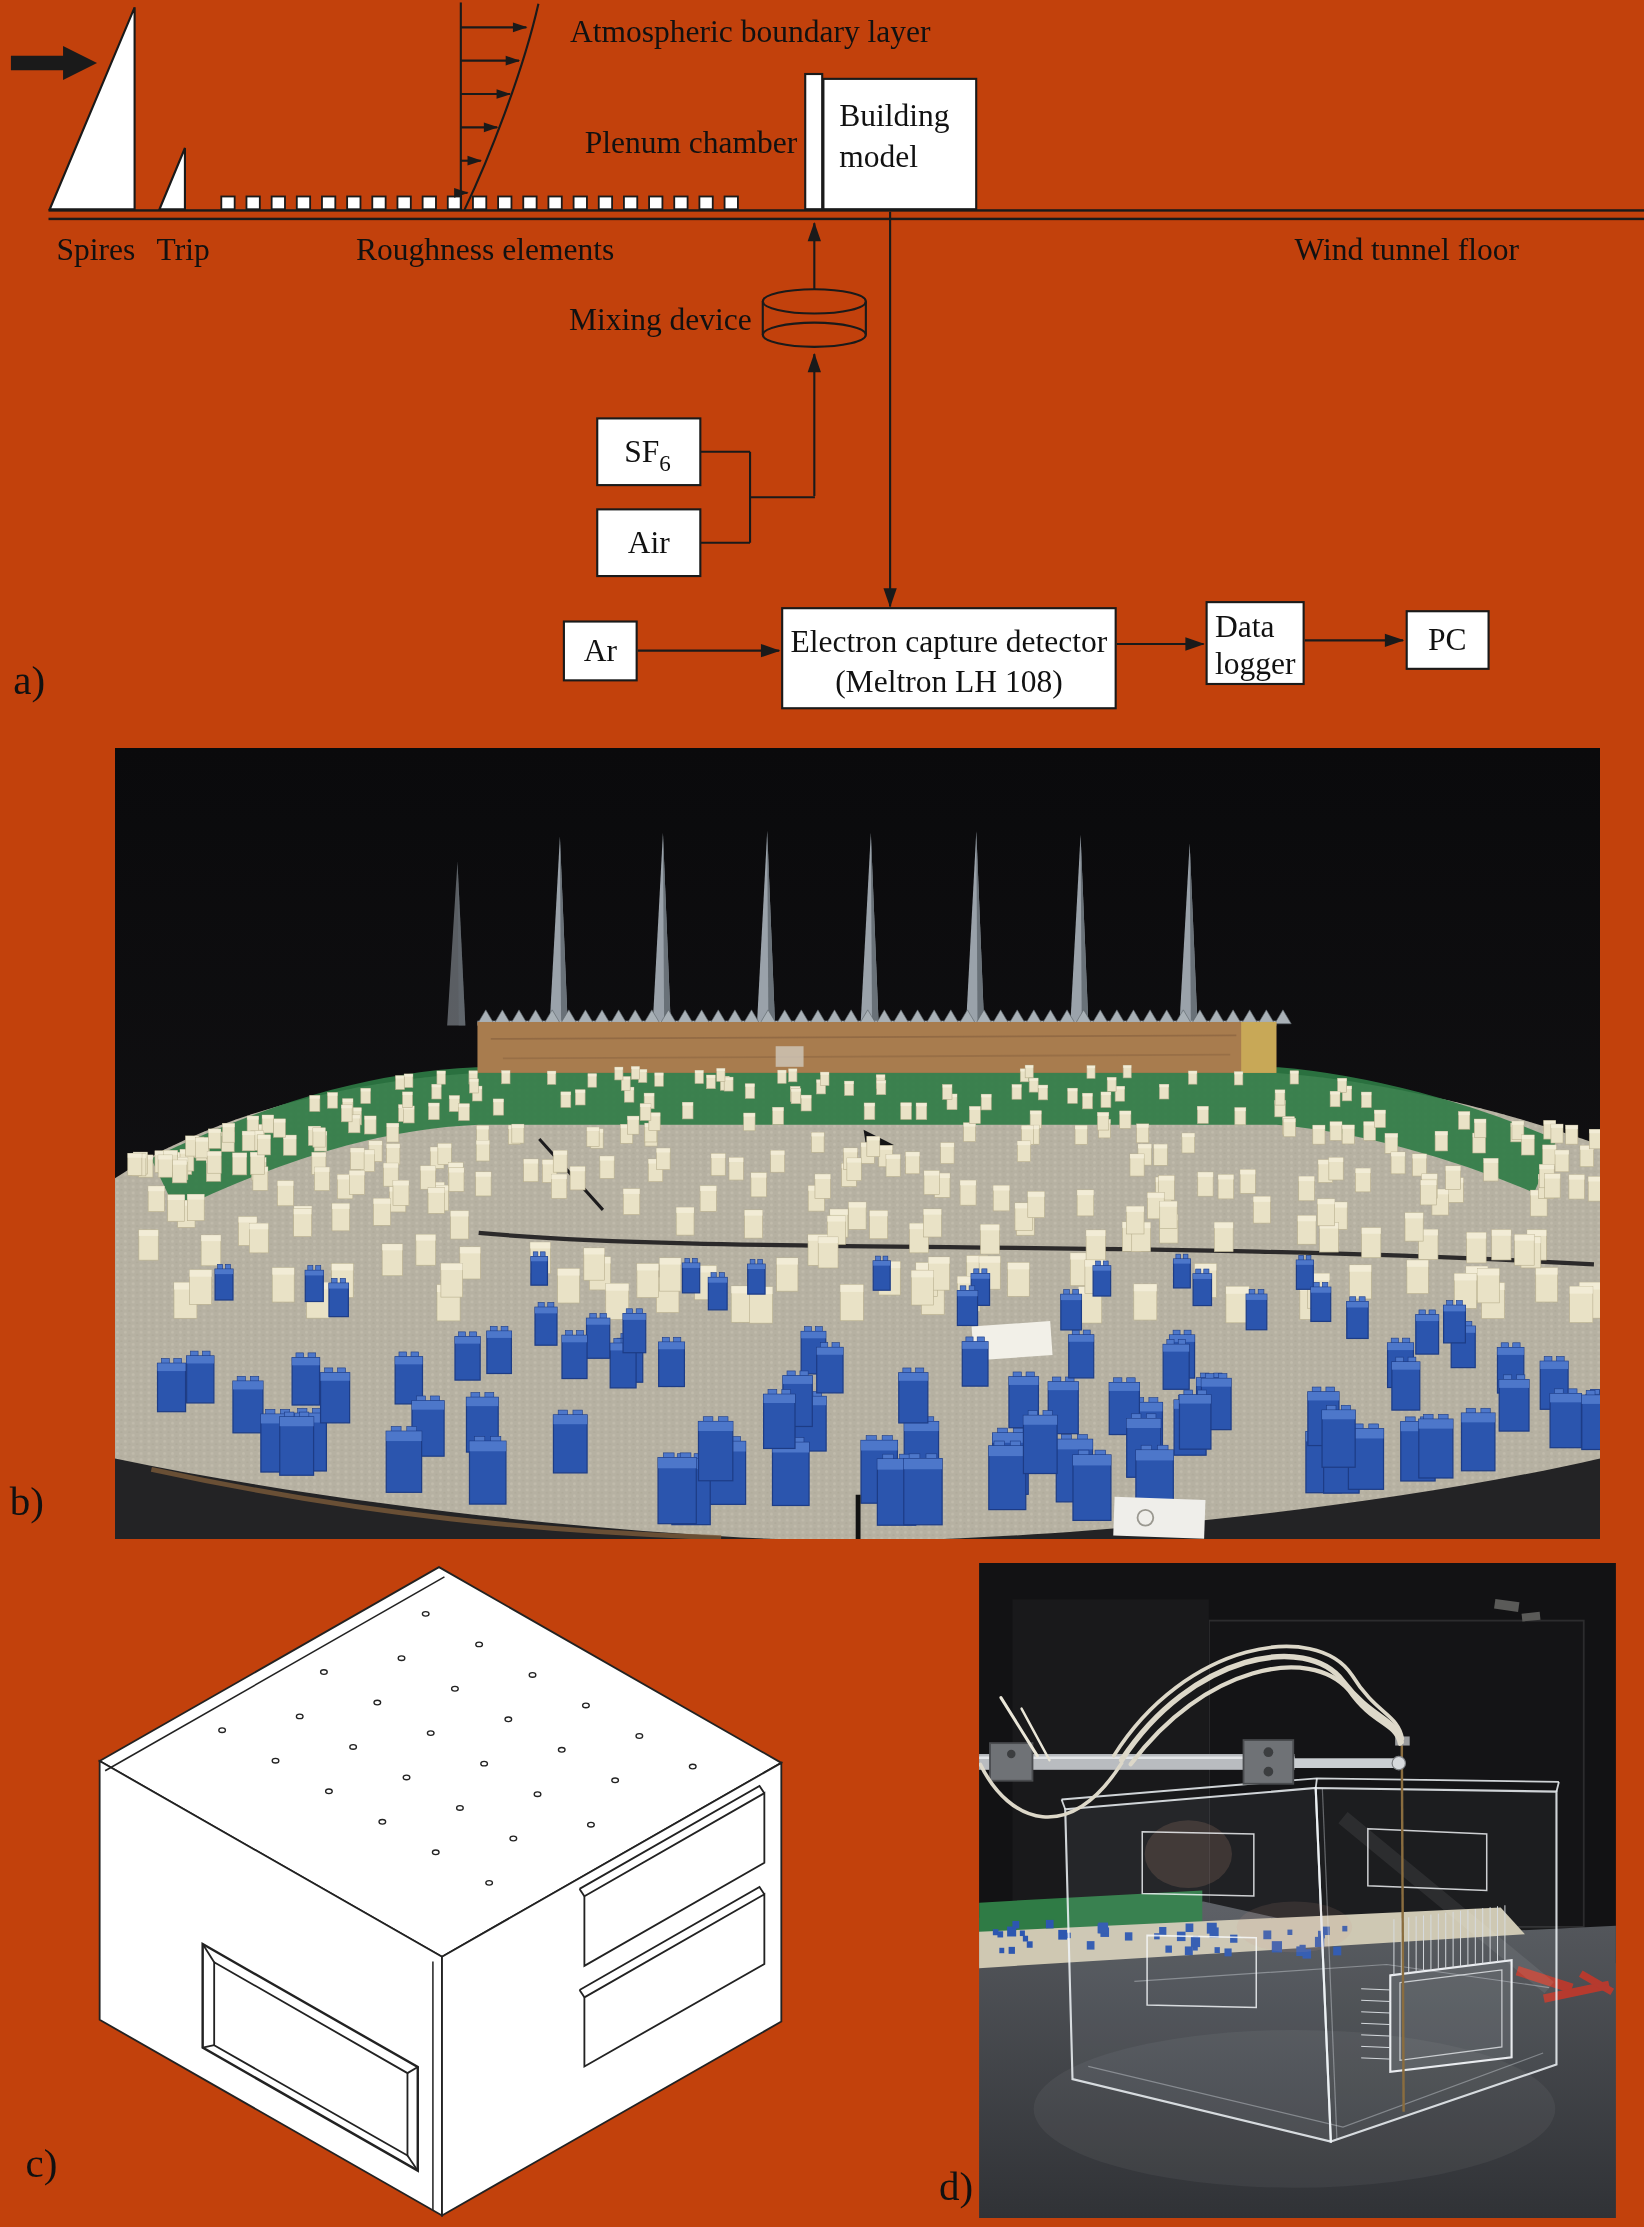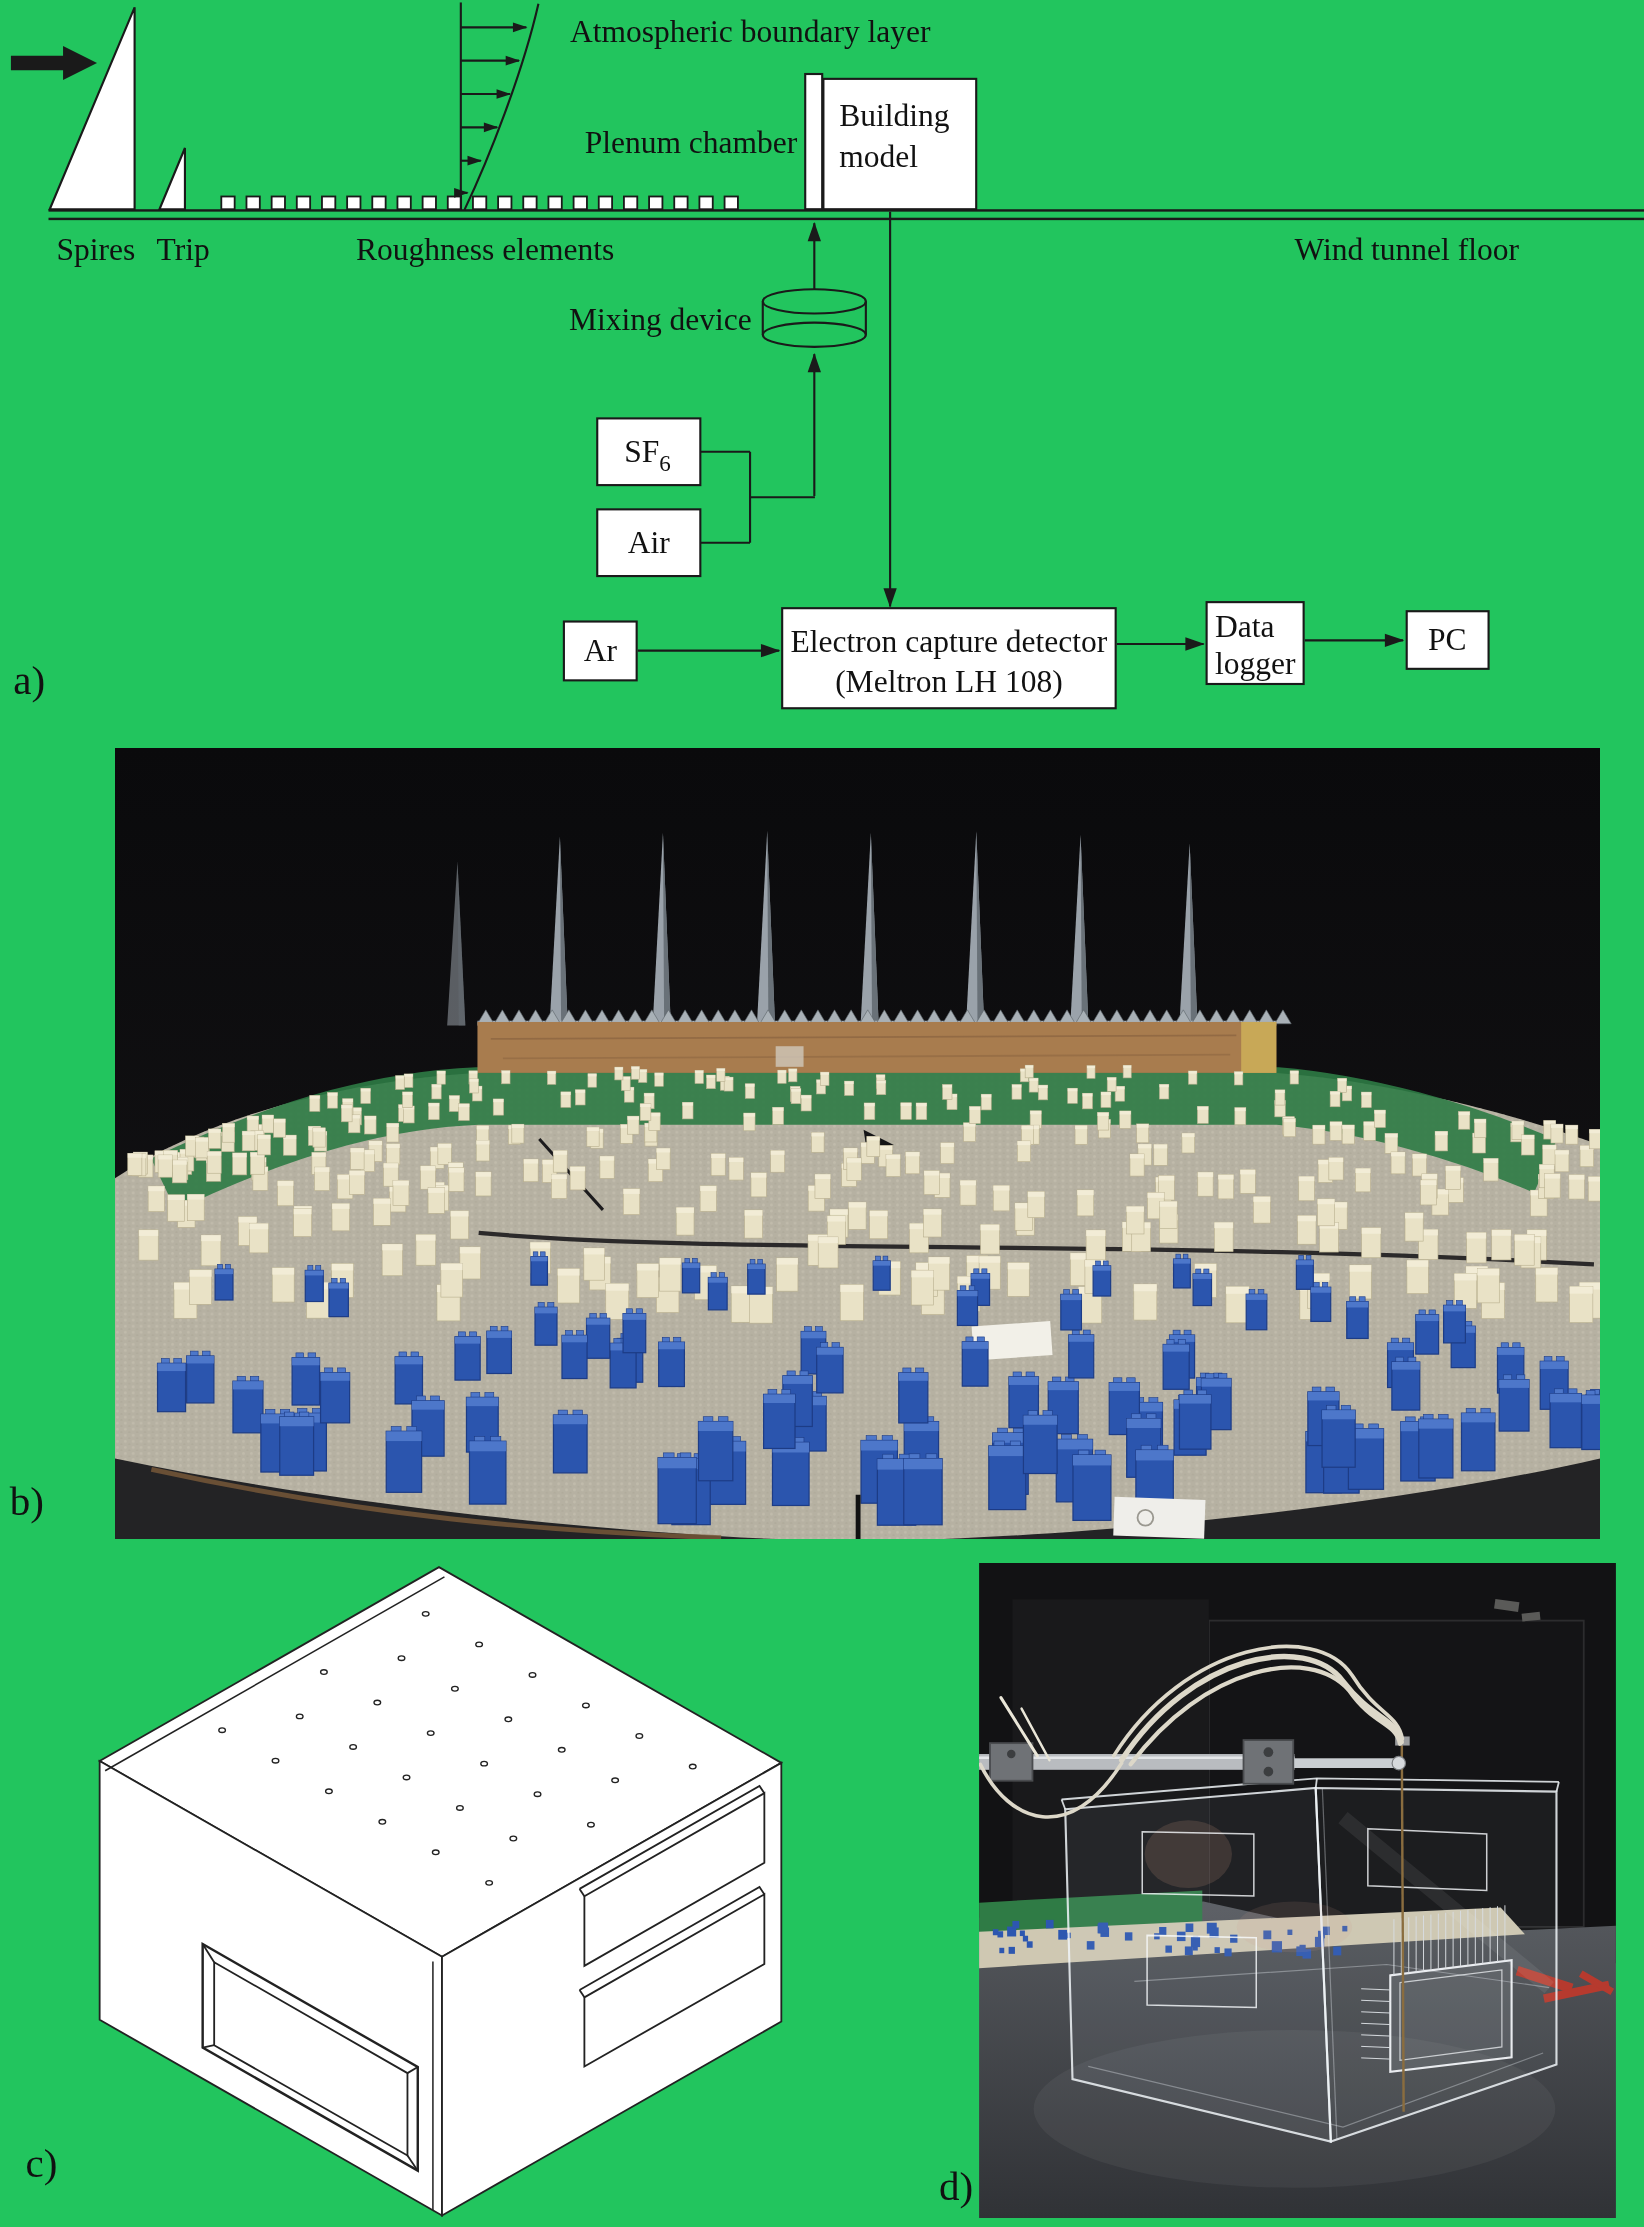--- a/index.html
+++ b/index.html
@@ -1,16 +1,16 @@
 <!DOCTYPE html>
 <html style="font-size:9.7px"><head>
 <meta charset="utf-8">
 <style>
   html,body{margin:0;padding:0;background:#ffffff;}
-  .page{position:relative;width:1645px;height:2227px;background:#22c55e;overflow:hidden;
+  .page{position:relative;width:1645px;height:2227px;background:#c2410c;overflow:hidden;
         font-family:"Liberation Serif","DejaVu Serif",serif;}
   svg{position:absolute;display:block;}
   svg text{font-family:"Liberation Serif","DejaVu Serif",serif;fill:#111;}
   .panel-letter{position:absolute;font-size:41px;color:#111;line-height:1;}
   .pa{left:13.3px;top:660px;}
   .pb{left:9.7px;top:1481px;}
   .pc{left:25.5px;top:2143px;}
   .pd{left:939px;top:2166px;}
 </style>
 </head>

